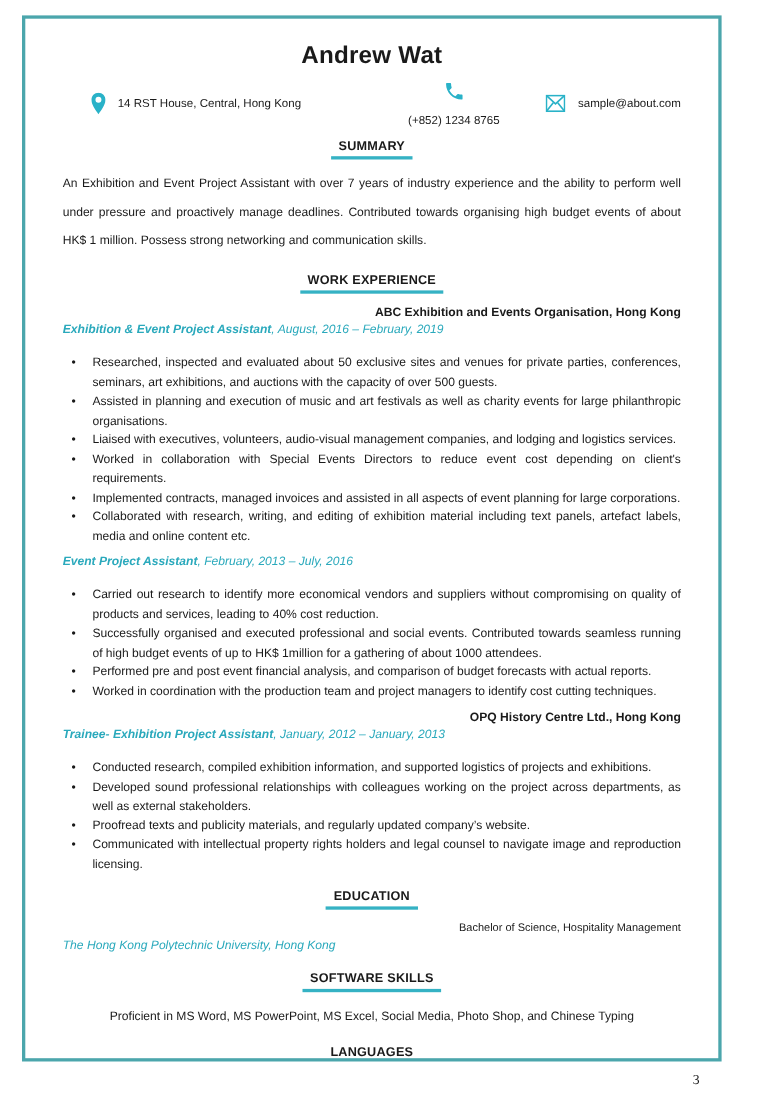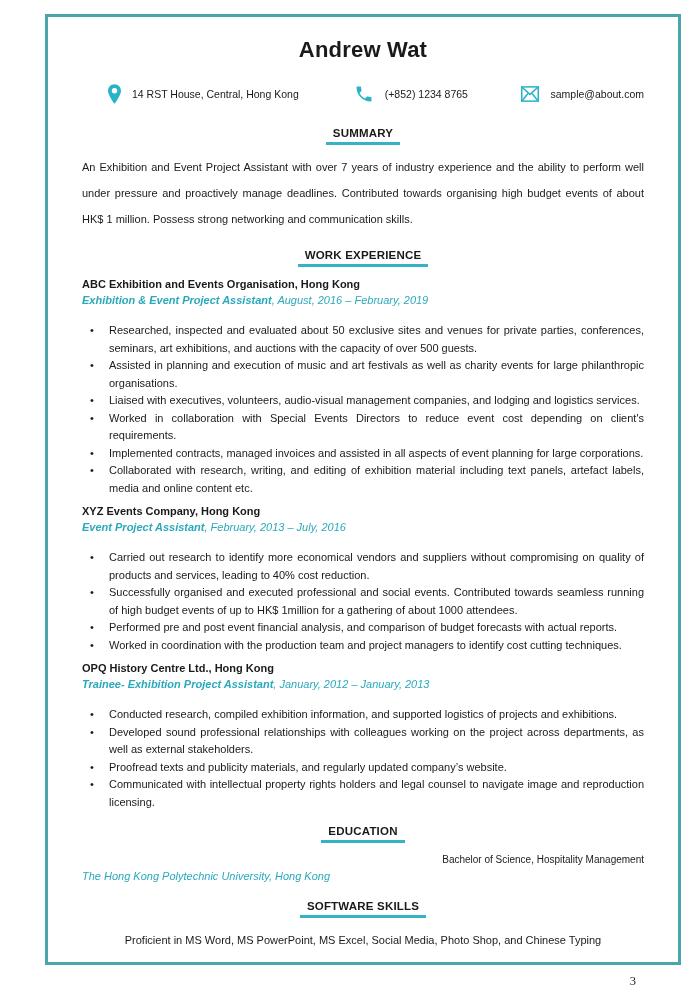--- a/index.html
+++ b/index.html
@@ -5,21 +5,21 @@
   * { margin: 0; padding: 0; box-sizing: border-box; }
   html, body { width: 700px; height: 1000px; background: #ffffff; }
   body {
     font-family: "Liberation Sans", "DejaVu Sans", sans-serif;
     color: #1a1a1a;
     position: relative;
     overflow: hidden;
   }
   .page-frame {
     position: absolute;
-    left: 45px; top: 14px;
+    left: 20px; top: 14px;
     width: 636px; height: 951px;
     border: 3px solid #4ba6ac;
     background: #ffffff;
     padding: 16px 34px 0 34px;
     overflow: hidden;
   }
   .resume-name {
     text-align: center;
     font-size: 22px;
     font-weight: bold;
@@ -27,21 +27,21 @@
     margin-top: 4px;
   }
   .contact-row {
     display: flex;
     align-items: center;
     margin-top: 16px;
     height: 30px;
   }
   .contact-item { display: flex; align-items: center; gap: 11px; font-size: 10.5px; }
   .contact-item.c1 { margin-left: 26px; width: 252px; }
-  .contact-item.c2 { width: 172px; }
+  .contact-item.c2 { width: 172px; flex-direction: column; }
   .contact-item.c3 { flex: 1; }
   .icon { display: inline-flex; flex: none; align-items: center; justify-content: center; }
   .section-heading {
     text-align: center;
     margin-top: 14px;
     margin-bottom: 9px;
   }
   .section-heading span {
     display: inline-block;
     font-size: 11.5px;
@@ -49,21 +49,21 @@
     letter-spacing: 0.2px;
     padding: 0 7px 3px 7px;
     border-bottom: 3px solid #35b2c4;
   }
   .body-text {
     font-size: 11px;
     line-height: 26px;
     text-align: justify;
   }
   .job { margin-top: 4px; }
-  .company-line { font-size: 11px; font-weight: bold; line-height: 16px; margin-top: 0; }
+  .company-line { font-size: 11px; font-weight: bold; line-height: 16px; margin-top: 0; text-align: right; }
   .title-line { font-size: 11px; line-height: 16px; font-style: italic; color: #2aa9bc; }
   .title-line .job-title { font-weight: bold; }
   .bullets { list-style: none; margin-top: 14px; margin-bottom: 6px; }
   .bullets li {
     position: relative;
     padding-left: 27px;
     font-size: 11px;
     line-height: 17.5px;
     text-align: justify;
   }
@@ -141,21 +141,20 @@
       <li>Researched, inspected and evaluated about 50 exclusive sites and venues for private parties, conferences, seminars, art exhibitions, and auctions with the capacity of over 500 guests.</li>
       <li>Assisted in planning and execution of music and art festivals as well as charity events for large philanthropic organisations.</li>
       <li>Liaised with executives, volunteers, audio-visual management companies, and lodging and logistics services.</li>
       <li>Worked in collaboration with Special Events Directors to reduce event cost depending on client's requirements.</li>
       <li>Implemented contracts, managed invoices and assisted in all aspects of event planning for large corporations.</li>
       <li>Collaborated with research, writing, and editing of exhibition material including text panels, artefact labels, media and online content etc.</li>
     </ul>
   </div>
 
   <div class="job">
-    <div class="company-line">XYZ Events Company, Hong Kong</div>
     <div class="title-line"><span class="job-title">Event Project Assistant</span><span>, February, 2013 – July, 2016</span></div>
     <ul class="bullets">
       <li>Carried out research to identify more economical vendors and suppliers without compromising on quality of products and services, leading to 40% cost reduction.</li>
       <li>Successfully organised and executed professional and social events. Contributed towards seamless running of high budget events of up to HK$ 1million for a gathering of about 1000 attendees.</li>
       <li>Performed pre and post event financial analysis, and comparison of budget forecasts with actual reports.</li>
       <li>Worked in coordination with the production team and project managers to identify cost cutting techniques.</li>
     </ul>
   </div>
 
   <div class="job">

